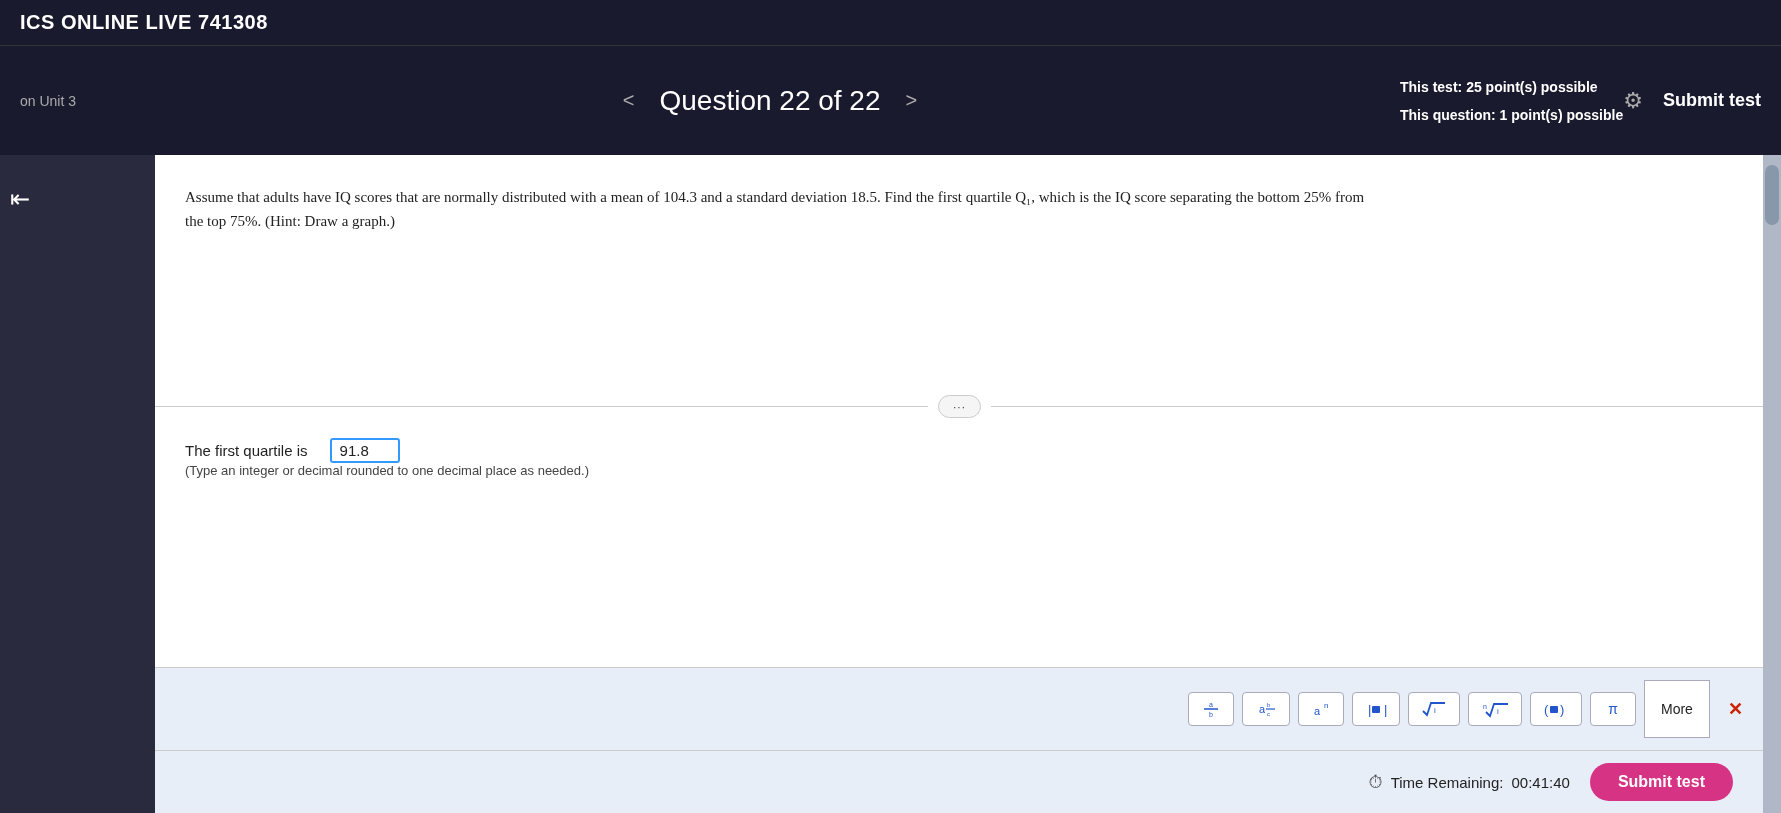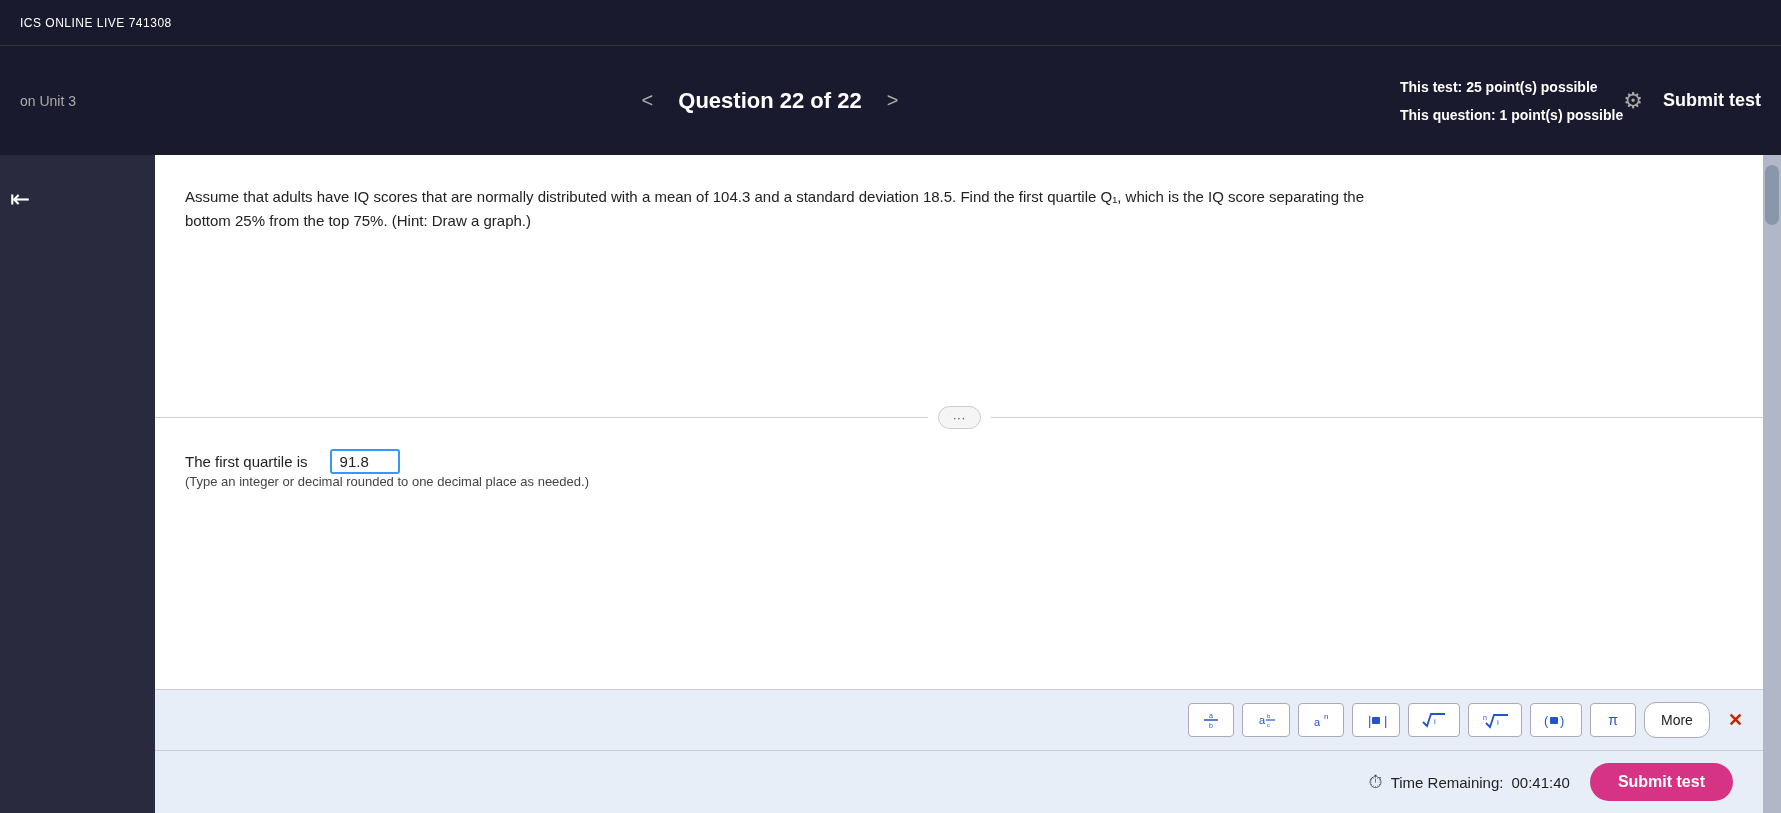--- a/index.html
+++ b/index.html
@@ -16,22 +16,22 @@
     .top-nav {
       background: #1a1a2e;
       color: white;
       display: flex;
       align-items: center;
       justify-content: space-between;
       padding: 0 20px;
       height: 45px;
     }
     .top-nav-left {
-      font-size: 12px;
-      font-weight: normal;
+      font-size: 20px;
+      font-weight: bold;
       color: white;
       letter-spacing: 0.5px;
     }
     .top-nav-right {
       display: flex;
       align-items: center;
       gap: 20px;
       font-size: 15px;
     }
     .help-circle {
@@ -70,22 +70,22 @@
     .nav-arrow {
       color: #aaa;
       font-size: 20px;
       cursor: pointer;
       background: none;
       border: none;
       padding: 5px 10px;
     }
     .question-title {
       color: white;
-      font-size: 22px;
-      font-weight: bold;
+      font-size: 28px;
+      font-weight: normal;
     }
     .points-area {
       display: flex;
       flex-direction: column;
       gap: 12px;
       min-width: 220px;
     }
     .points-text {
       color: white;
       font-size: 14px;
@@ -140,20 +140,21 @@
       flex: 1;
       background: white;
       display: flex;
       flex-direction: column;
       position: relative;
     }
 
     .question-body {
       padding: 30px 30px 20px 30px;
       flex: 1;
+      font-family: Liberation Serif, serif;
     }
     .question-text {
       font-size: 15px;
       color: #222;
       line-height: 1.6;
       max-width: 1200px;
     }
 
     
     .divider-row {
@@ -225,22 +226,22 @@
       cursor: pointer;
       color: #2255cc;
       min-width: 44px;
       display: flex;
       align-items: center;
       justify-content: center;
     }
     .math-btn-more {
       background: white;
       border: 1px solid #aab;
-      border-radius: 12px;
-      padding: 9px 16px;
+      border-radius: 0;
+      padding: 20px 16px;
       font-size: 14px;
       cursor: pointer;
       color: #222;
     }
     .close-toolbar {
       color: #cc2200;
       font-size: 18px;
       cursor: pointer;
       font-weight: bold;
       margin-left: 10px;

